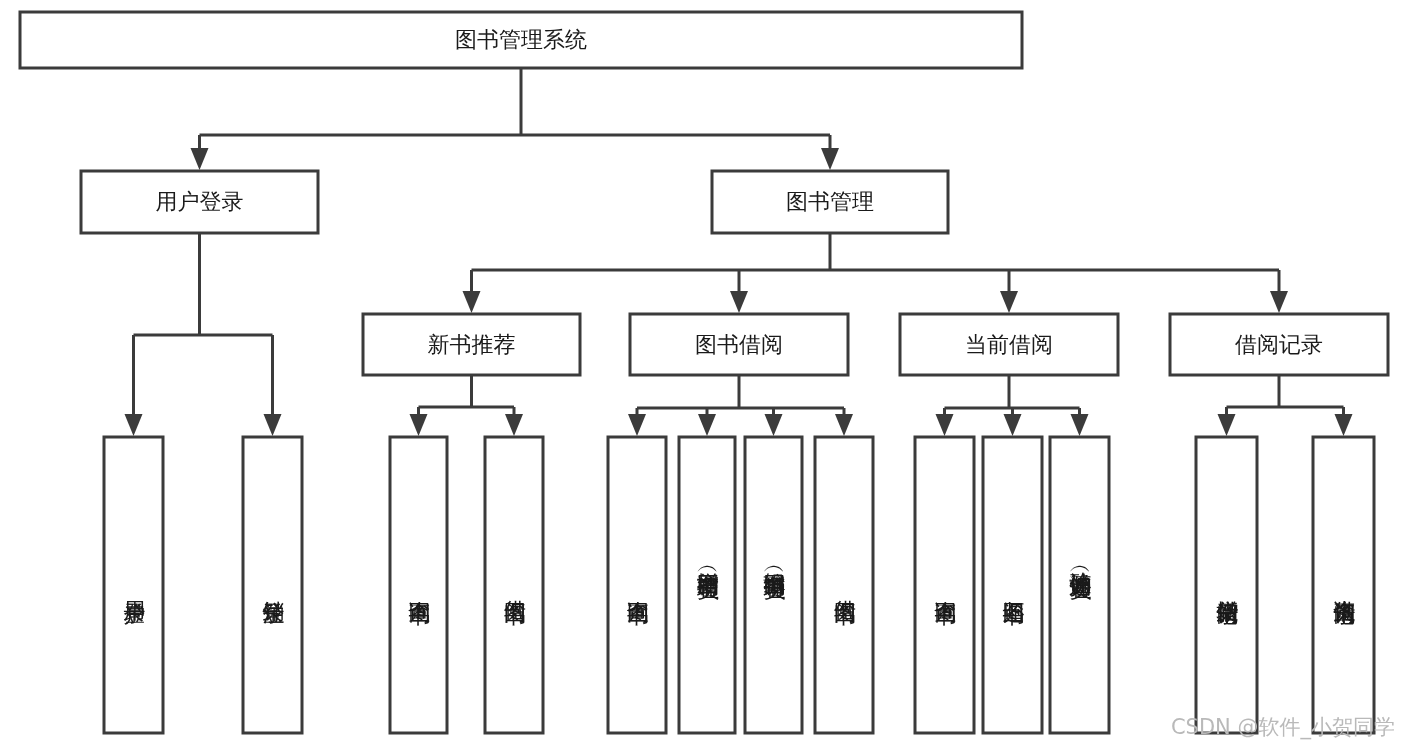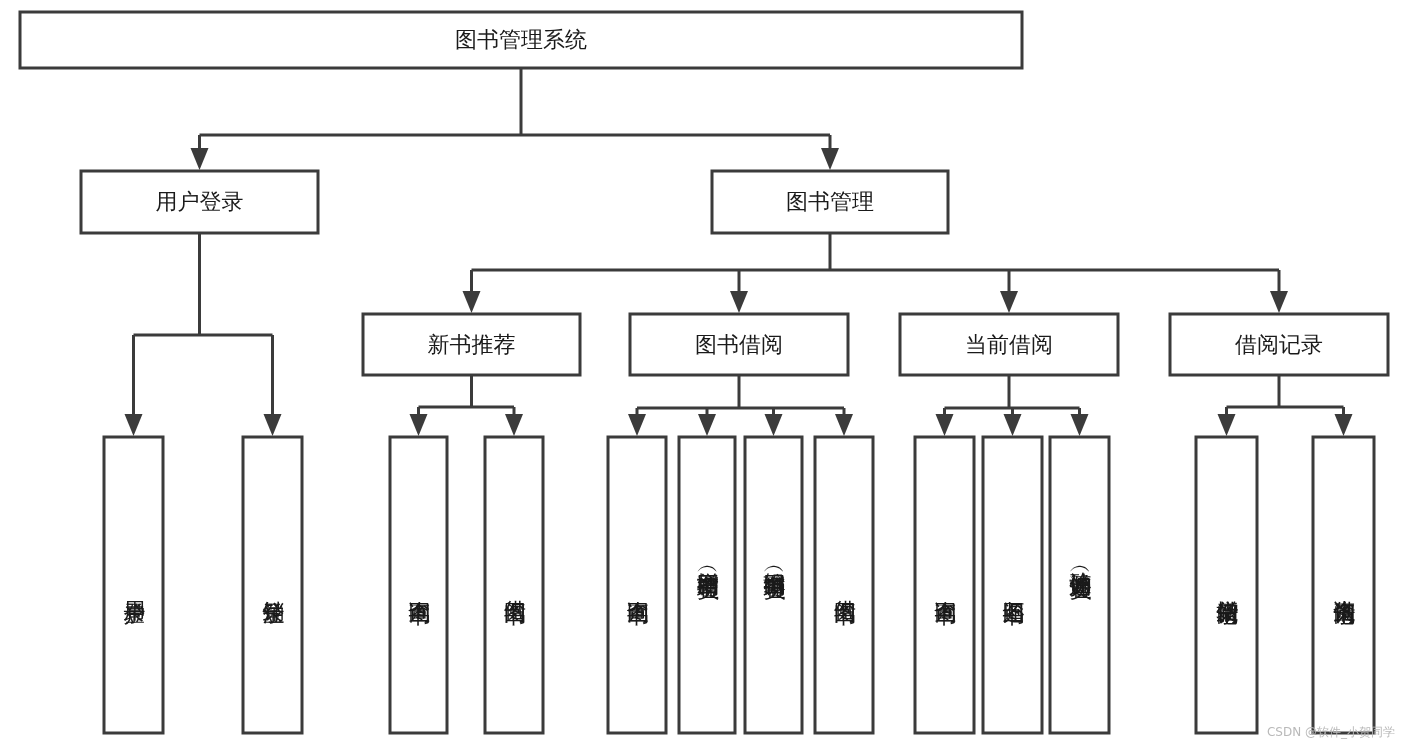--- a/index.html
+++ b/index.html
@@ -59,21 +59,21 @@
     dominant-baseline: middle;
     writing-mode: vertical-rl;
     text-orientation: upright;
     letter-spacing: 1px;
   }
   .watermark {
     position: absolute;
     right: 10px;
     bottom: 6px;
     color: #b9b9b9;
-    font-size: 12px;
+    font-size: 21px;
     font-family: "DejaVu Sans", "Liberation Sans", sans-serif;
     white-space: nowrap;
     user-select: none;
     pointer-events: none;
   }
 </style>
 </head>
 <body>
 
 <div id="diagram-root">

